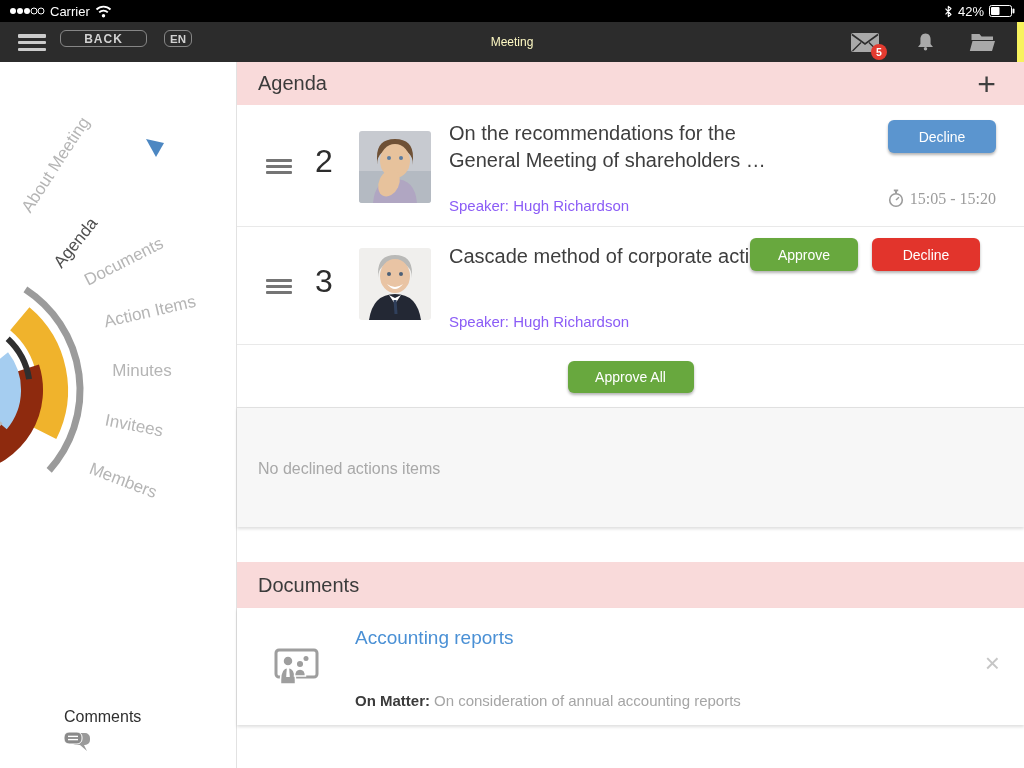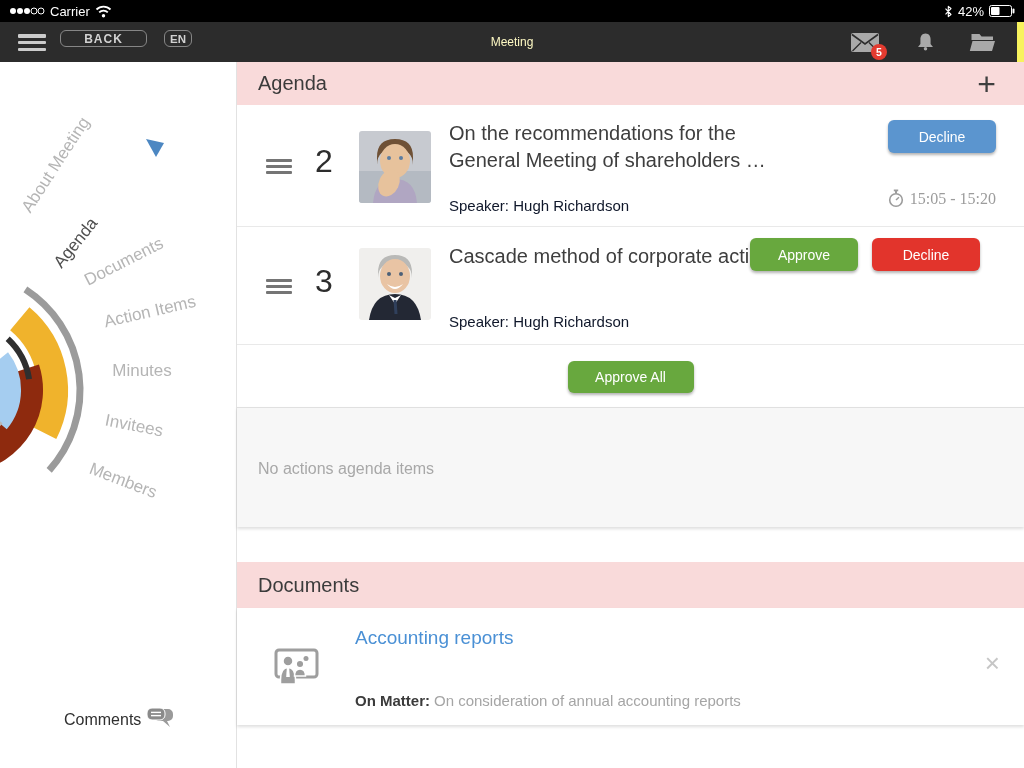--- a/index.html
+++ b/index.html
@@ -27,40 +27,40 @@
   .bell-wrap{right:86px;width:26px;}
   .folder-wrap{right:28px;width:28px;}
   .mail-badge{position:absolute;right:-7px;bottom:2px;width:16px;height:16px;border-radius:50%;background:#e33b30;color:#fff;font-size:10.5px;font-weight:bold;display:flex;align-items:center;justify-content:center;}
   .yellow-strip{position:absolute;right:0;top:0;width:7px;height:40px;}
   
   .sidebar{position:absolute;left:0;top:62px;width:236px;height:706px;background:#fff;}
   .side-label{position:absolute;white-space:nowrap;font-size:17px;color:#b5b5b5;cursor:pointer;}
   .side-label.active{color:#4f4f4f;}
   .arc-svg{position:absolute;left:0;top:213px;}
   .pointer-tri{position:absolute;left:143px;top:73px;}
-  .comments{position:absolute;left:64px;top:646px;display:flex;align-items:flex-end;gap:6px;font-size:16px;color:#2f2f2f;cursor:pointer;}
+  .comments{position:absolute;left:64px;top:646px;display:flex;align-items:flex-start;gap:6px;font-size:16px;color:#2f2f2f;cursor:pointer;flex-direction:column;}
   
   .content{position:absolute;left:236px;top:62px;width:788px;height:706px;background:#fff;border-left:1px solid #e2e2e2;}
   .section-header{position:absolute;left:0;right:0;height:43px;display:flex;align-items:center;padding-left:21px;font-size:20px;color:#3b3b3b;}
   .agenda-header{top:0;}
   .doc-header{top:500px;height:46px;}
   .plus-btn{position:absolute;right:28px;top:2px;font-size:32px;font-weight:100;color:#3f3f3f;cursor:pointer;line-height:40px;}
   .agenda-row{position:absolute;left:0;right:0;border-bottom:1px solid #e9e9e9;background:#fff;}
   .row-1{top:43px;height:122px;}
   .row-2{top:165px;height:118px;}
   .drag-handle{position:absolute;left:29px;width:26px;height:15px;display:flex;flex-direction:column;justify-content:space-between;cursor:grab;}
   .drag-handle span{display:block;height:3px;background:#757575;border-radius:1px;}
   .row-1 .drag-handle{top:54px;} .row-2 .drag-handle{top:52px;}
   .item-number{position:absolute;left:70px;width:34px;text-align:center;font-size:32px;color:#2d2d2d;}
   .row-1 .item-number{top:38px;} .row-2 .item-number{top:36px;}
   .avatar{position:absolute;left:122px;width:72px;height:72px;border-radius:3px;overflow:hidden;}
   .row-1 .avatar{top:26px;} .row-2 .avatar{top:21px;}
   .item-title{position:absolute;left:212px;width:345px;font-size:20px;line-height:27px;color:#3e3e3e;}
   .row-1 .item-title{top:15px;} .row-2 .item-title{top:16px;}
-  .item-speaker{position:absolute;left:212px;font-size:15px;color:#0f172a;}
+  .item-speaker{position:absolute;left:212px;font-size:15px;color:#8b5cf6;}
   .row-1 .item-speaker{top:92px;} .row-2 .item-speaker{top:86px;}
   .btn{height:33px;width:108px;border-radius:6px;color:#fff;font-size:14px;display:flex;align-items:center;justify-content:center;box-shadow:0 2px 3px rgba(0,0,0,.3);cursor:pointer;border:none;}
   .btn-blue{background:#5b95cf;} .btn-green{background:#68a83e;} .btn-red{background:#e2342c;}
   .row-1 .btn-area{position:absolute;right:28px;top:15px;display:flex;gap:6px;}
   .row-2 .btn-area{position:absolute;right:44px;top:11px;display:flex;gap:14px;}
   .time-range{position:absolute;right:28px;top:84px;display:flex;align-items:center;gap:6px;font-size:16px;color:#9c9c9c;font-family:Liberation Serif, serif;}
   .approve-row{position:absolute;left:0;right:0;top:283px;height:62px;background:#fff;}
   .approve-all{position:absolute;left:50%;transform:translateX(-50%);top:16px;width:126px;height:32px;}
   .declined-section{position:absolute;left:0;right:0;top:345px;height:120px;background:#f7f7f7;border-top:1px solid #e0e0e0;box-shadow:0 2px 3px rgba(0,0,0,.13);}
   .declined-text{position:absolute;left:21px;top:52px;font-size:16px;color:#a8a8a8;}
@@ -235,21 +235,21 @@
         <div class="btn btn-green" style="background: rgb(104, 168, 62);">Approve</div>
         <div class="btn btn-red" style="background: rgb(226, 52, 44);">Decline</div>
       </div>
     </div>
 
     <div class="approve-row">
       <div class="btn btn-green approve-all" style="background: rgb(104, 168, 62);">Approve All</div>
     </div>
 
     <div class="declined-section">
-      <div class="declined-text">No actions agenda items</div>
+      <div class="declined-text">No declined actions items</div>
     </div>
 
     <div class="section-header doc-header" style="background: rgb(249, 218, 218);">
       <span>Documents</span>
     </div>
 
     <div class="doc-card">
       <svg class="doc-icon" width="48" height="42" viewBox="0 0 48 42">
         <rect x="3" y="4" width="41" height="27" rx="3" fill="none" stroke="#9e9e9e" stroke-width="3"></rect>
         <circle cx="33" cy="12.5" r="2.5" fill="#9e9e9e"></circle>

